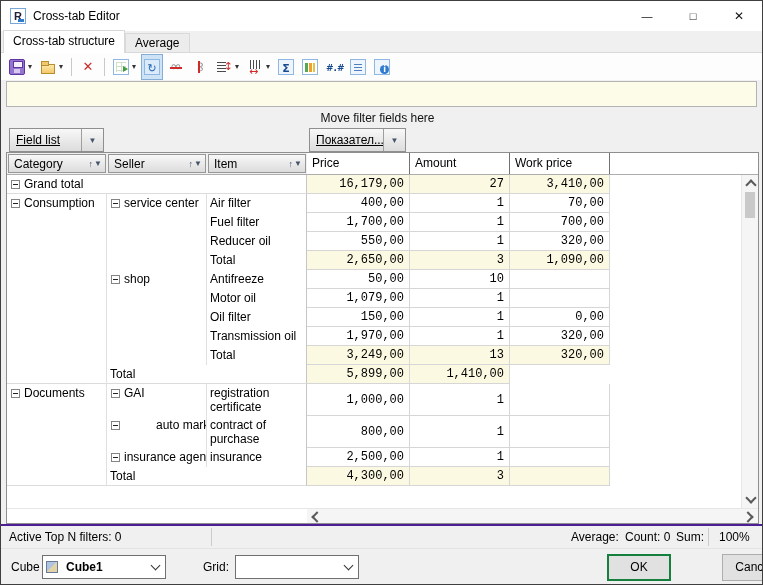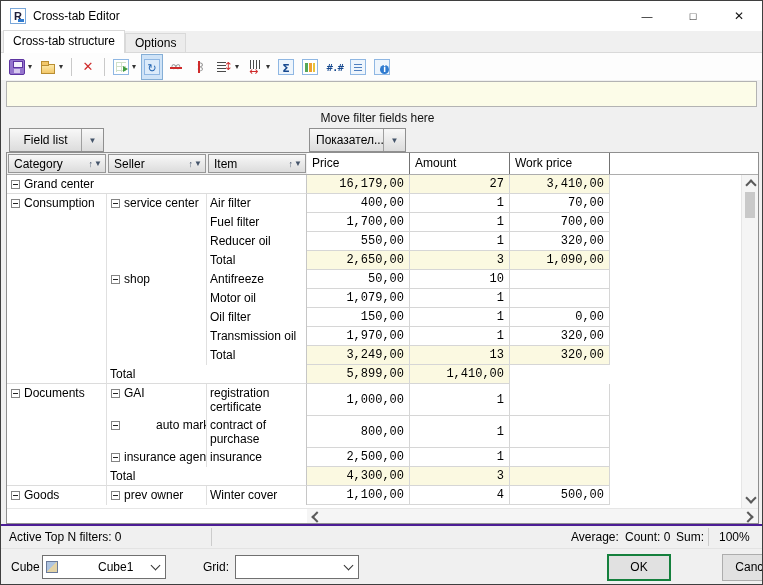--- a/index.html
+++ b/index.html
@@ -71,21 +71,21 @@
       background:#2f7bd0;color:#fff;font-size:8px;line-height:9px;font-weight:bold;}
 
   
   .filterbox{position:absolute;left:5px;top:80px;width:751px;height:26px;box-sizing:border-box;
              background:#fcfce8;border:1px solid #b3b3b3;font-family:"Liberation Sans",sans-serif;font-size:12px;padding:0 4px;outline:none;}
   .drop-hint{position:absolute;left:0;top:110px;right:8px;text-align:center;color:#111;}
 
   
   .dd-btn{position:absolute;height:24px;box-sizing:border-box;display:flex;align-items:center;
           background:linear-gradient(#f8f8f8,#dcdcdc);border:1px solid #8f8f8f;cursor:default;}
-  .dd-btn .lbl{flex:1;padding:0 6px;text-align:center;white-space:nowrap;overflow:hidden;}
+  .dd-btn .lbl{flex:1;padding:0 6px;text-align:left;white-space:nowrap;overflow:hidden;text-decoration:underline;}
   .dd-btn .arr{width:21px;align-self:stretch;border-left:1px solid #9f9f9f;display:flex;align-items:center;
                justify-content:center;color:#44546a;font-size:8px;}
 
   
   .grid{position:absolute;left:5px;top:151px;width:753px;height:372px;box-sizing:border-box;
         border:1px solid #8f8f8f;background:#fff;}
   .ghead{height:22px;display:flex;border-bottom:1px solid #adadad;box-sizing:border-box;background:#fff;}
   .ghead-tree{width:300px;display:flex;background:#f0f0f0;}
   .hbtn{flex:1;margin:1px;display:flex;align-items:center;box-sizing:border-box;
         background:linear-gradient(#f8f8f8,#dcdcdc);border:1px solid #979797;overflow:hidden;}
@@ -133,21 +133,21 @@
   .statusbar .txt{position:absolute;top:4px;white-space:nowrap;}
   .sb-sep{position:absolute;top:2px;bottom:2px;width:1px;background:#cccccc;}
 
   
   .footer{position:absolute;left:0;top:547px;width:100%;height:38px;background:#f0f0f0;
           border-top:1px solid #e3e3e3;box-sizing:border-box;}
   .flabel{position:absolute;top:11px;white-space:nowrap;}
   .combo{position:absolute;top:6px;height:24px;box-sizing:border-box;background:#fff;border:1px solid #707070;
          display:flex;align-items:center;}
   .combo .cval{flex:1;padding-left:4px;white-space:nowrap;overflow:hidden;}
-  .combo .cval.bold{font-weight:normal;margin-left:32px;}
+  .combo .cval.bold{font-weight:bold;}
   .combo .cchev{width:19px;display:flex;align-items:center;justify-content:center;}
   .combo .cchev i{display:block;width:6px;height:6px;border-left:1px solid #333;border-bottom:1px solid #333;
                   transform:rotate(-45deg);margin-top:-3px;}
   .cube-ic{flex:none;width:12px;height:12px;margin-left:3px;margin-right:4px;box-sizing:border-box;
            border:1px solid #6a7a9a;background:linear-gradient(135deg,#aec4e0 0 49%,#e3d3a6 49%);}
   .btn{position:absolute;top:5px;width:64px;height:27px;box-sizing:border-box;background:#e1e1e1;
        border:1px solid #adadad;text-align:center;line-height:25px;}
   .btn.default{border:2px solid #15803d;line-height:23px;}
 </style>
 </head>
@@ -160,21 +160,21 @@
     <span class="title-text">Cross-tab Editor</span>
     <div class="win-controls">
         <span class="wc">—</span>
         <span class="wc">□</span>
         <span class="wc close">✕</span>
       </div>
   </div>
 
   <div class="tabbar">
       <div class="tab active">Cross-tab structure</div>
-      <div class="tab">Options</div>
+      <div class="tab">Average</div>
     </div>
 
   <div class="toolbar">
       <span class="tb-btn">
         <span class="ic i-save"></span>
         <span class="tb-arrow">▾</span>
       </span>
       <span class="tb-btn">
         <span class="ic i-open"></span>
         <span class="tb-arrow">▾</span>
@@ -259,21 +259,21 @@
           <div class="ghcell" style="width: 100px;">Work price</div>
           <div class="ghcell fill"></div>
         </div>
       <div class="gcorner"></div>
     </div>
     <div class="gbody">
       <div class="rows-area">
           <div class="grow total gend">
             <div class="tc  last" style="width: 300px;">
               <span class="exp"></span>
-              <span class="tlbl">Grand center</span>
+              <span class="tlbl">Grand total</span>
             </div>
             <div class="dc p">16,179,00</div>
             <div class="dc a">27</div>
             <div class="dc w">3,410,00</div>
           </div>
           <div class="grow">
             <div class="tc nowrap" style="width: 100px;">
               <span class="exp"></span>
               <span class="tlbl">Consumption</span>
             </div>
@@ -422,36 +422,20 @@
             <div class="dc w"></div>
           </div>
           <div class="grow total gend">
             <div class="tc nowrap" style="width: 100px;"></div>
             <div class="tc nowrap last" style="width: 200px;">
               <span class="tlbl">Total</span>
             </div>
             <div class="dc p">4,300,00</div>
             <div class="dc a">3</div>
             <div class="dc w"></div>
-          </div>
-          <div class="grow">
-            <div class="tc nowrap" style="width: 100px;">
-              <span class="exp"></span>
-              <span class="tlbl">Goods</span>
-            </div>
-            <div class="tc nowrap" style="width: 100px;">
-              <span class="exp"></span>
-              <span class="tlbl">prev owner</span>
-            </div>
-            <div class="tc  last" style="width: 100px;">
-              <span class="tlbl">Winter cover</span>
-            </div>
-            <div class="dc p">1,100,00</div>
-            <div class="dc a">4</div>
-            <div class="dc w">500,00</div>
           </div>
         </div>
       <div class="fillcol"></div>
       <div class="vscroll">
         <span class="chev up"></span>
         <span class="vthumb"></span>
         <span class="chev down"></span>
       </div>
     </div>
     <div class="gbottom">

